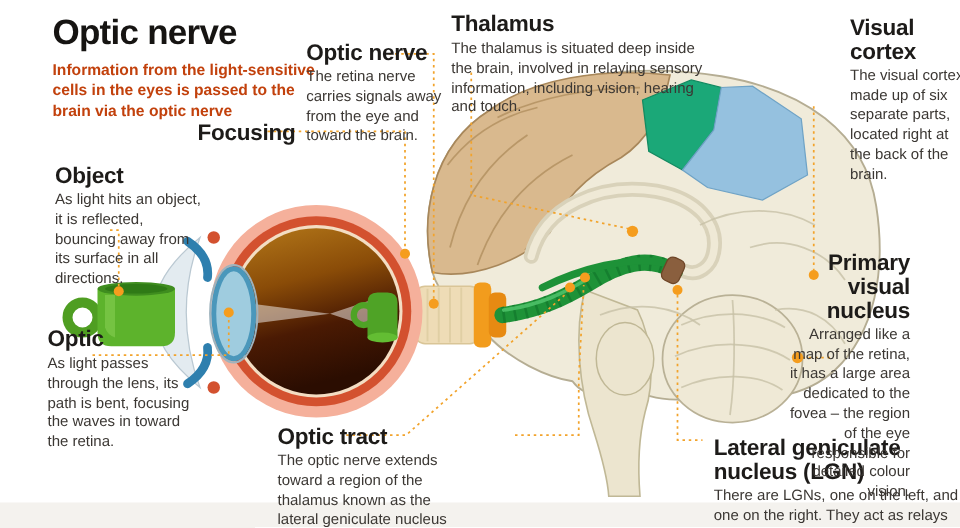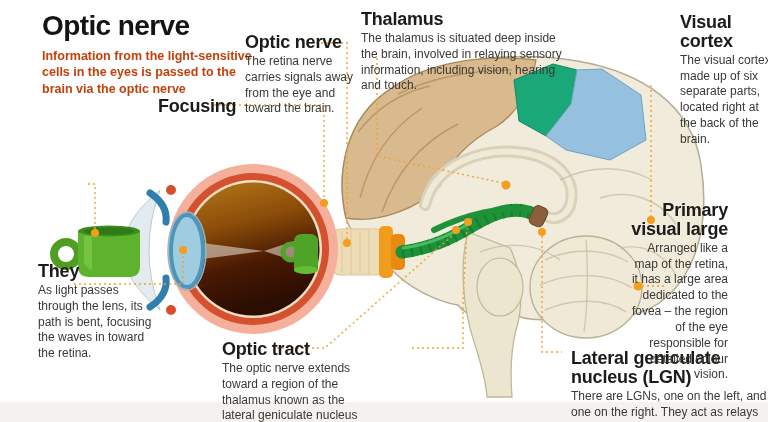--- a/index.html
+++ b/index.html
@@ -151,20 +151,24 @@
       <circle class="ldot" cx="468" cy="222" r="4"></circle>
       <circle class="ldot" cx="542" cy="232" r="4"></circle>
     </g>
   </svg>
 
   <header class="hdr">
     <h1>Optic nerve</h1>
     <p class="sub">Information from the light-sensitive cells in the eyes is passed to the brain via the optic nerve</p>
   </header>
 
+  <div class="lbl" style="left:44px;top:131px;width:122px">
+    <h3>Object</h3>
+    <p>As light hits an object, it is reflected, bouncing away from its surface in all directions.</p>
+  </div>
 
   <div class="lbl" style="left:158px;top:97px;width:124px">
     <h3>Focusing</h3>
   </div>
 
   <div class="lbl" style="left:245px;top:33px;width:120px">
     <h3>Optic nerve</h3>
     <p>The retina nerve carries signals away from the eye and toward the brain.</p>
   </div>
 
@@ -172,33 +176,33 @@
     <h3>Thalamus</h3>
     <p>The thalamus is situated deep inside the brain, involved in relaying sensory information, including vision, hearing and touch.</p>
   </div>
 
   <div class="lbl" style="left:680px;top:13px;width:92px">
     <h3>Visual cortex</h3>
     <p>The visual cortex made up of six separate parts, located right at the back of the brain.</p>
   </div>
 
   <div class="lbl" style="left:38px;top:262px;width:124px">
-    <h3>They</h3>
+    <h3>Optic</h3>
     <p>As light passes through the lens, its path is bent, focusing the waves in toward the retina.</p>
   </div>
 
   <div class="lbl" style="left:222px;top:340px;width:136px">
     <h3>Optic tract</h3>
     <p>The optic nerve extends toward a region of the thalamus known as the lateral geniculate nucleus (LGN).</p>
   </div>
 
 
   <div class="lbl" style="left:571px;top:349px;width:198px">
     <h3 style="max-width:150px">Lateral geniculate nucleus (LGN)</h3>
     <p>There are LGNs, one on the left, and one on the right. They act as relays and send the information on to the visual cortex.</p>
   </div>
 
   <div class="lbl right" style="left:630px;top:201px;width:98px">
-    <h3>Primary visual large</h3>
+    <h3>Primary visual nucleus</h3>
     <p>Arranged like a map of the retina, it has a large area dedicated to the fovea – the region of the eye responsible for detailed colour vision.</p>
   </div>
 
 </div>
 
 </body></html>

